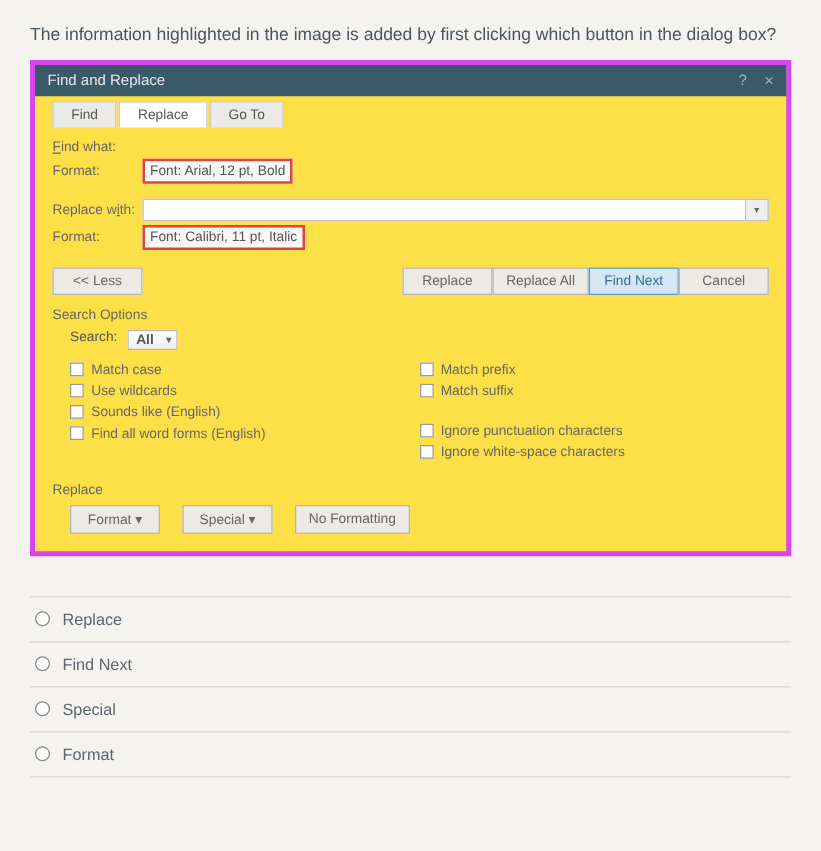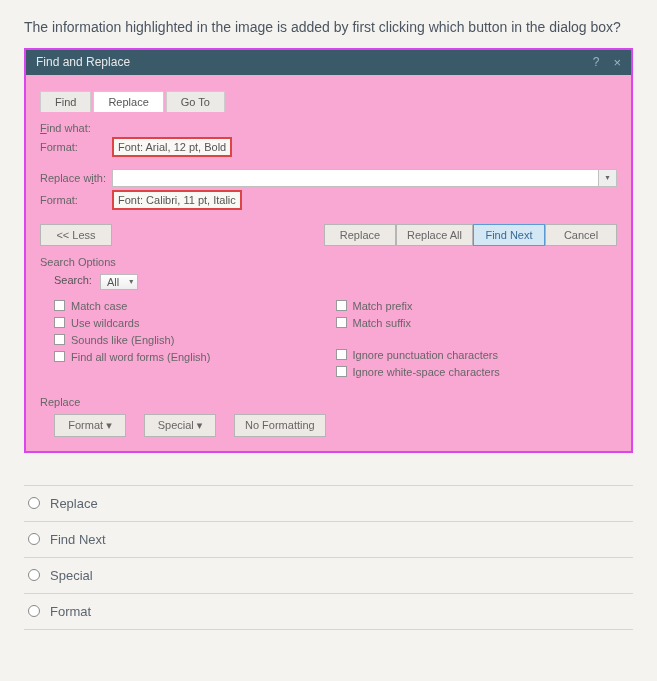--- a/index.html
+++ b/index.html
@@ -12,36 +12,36 @@
       font-size: 12px;
       color: #555;
     }
     .question {
       font-size: 14px;
       color: #4a5560;
       margin-bottom: 10px;
       line-height: 1.4;
     }
     .dialog {
-      border: 2px solid #d946ef;
-      background: #f9a8d4;
+      border: 4px solid #d946ef;
+      background: #fde047;
       margin-top: 6px;
     }
     .titlebar {
       background: #3a5a6a;
       color: #e8e8e8;
       padding: 5px 10px;
       font-size: 12px;
       display: flex;
       justify-content: space-between;
       align-items: center;
     }
     .titlebar .right { display: flex; gap: 14px; align-items: center; color: #9fb5bf; }
     .close-x { font-size: 13px; cursor: pointer; }
-    .dialog-body { padding: 16px 14px 14px; }
+    .dialog-body { padding: 4px 14px 14px; }
     .tabs { display: flex; margin-bottom: 10px; }
     .tab {
       padding: 4px 14px;
       font-size: 11px;
       color: #555;
       background: #eceae6;
       border: 1px solid #ccc;
       border-bottom: none;
       margin-right: 2px;
       cursor: pointer;
@@ -93,20 +93,21 @@
     }
     .section-title { font-size: 11px; color: #666; margin: 6px 0; }
     .search-row { display: flex; align-items: flex-start; gap: 8px; margin: 6px 0 10px 14px; font-size: 11px; }
     .search-select {
       border: 1px solid #bbb;
       background: #fff;
       background-image: linear-gradient(#fff, #eee);
       padding: 1px 18px 1px 6px;
       font-size: 11px;
       position: relative;
+      font-weight: bold;
     }
     .select-arrow { position: absolute; right: 4px; top: 2px; font-size: 8px; color: #666; }
     .options-cols { display: flex; margin-left: 14px; margin-bottom: 18px; }
     .options-col { flex: 1; display: flex; flex-direction: column; gap: 5px; font-size: 11px; }
     .check-row { display: flex; align-items: center; gap: 6px; color: #666; }
     .checkbox {
       width: 11px; height: 11px;
       border: 1px solid #999;
       background: #fff;
     }

